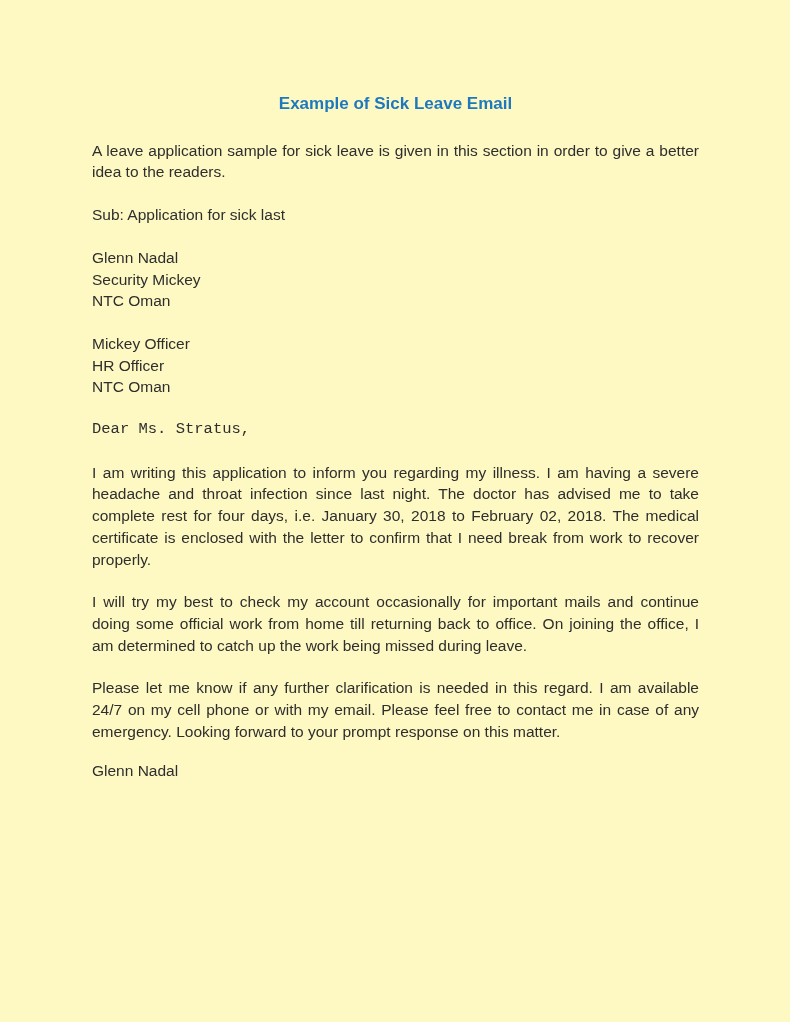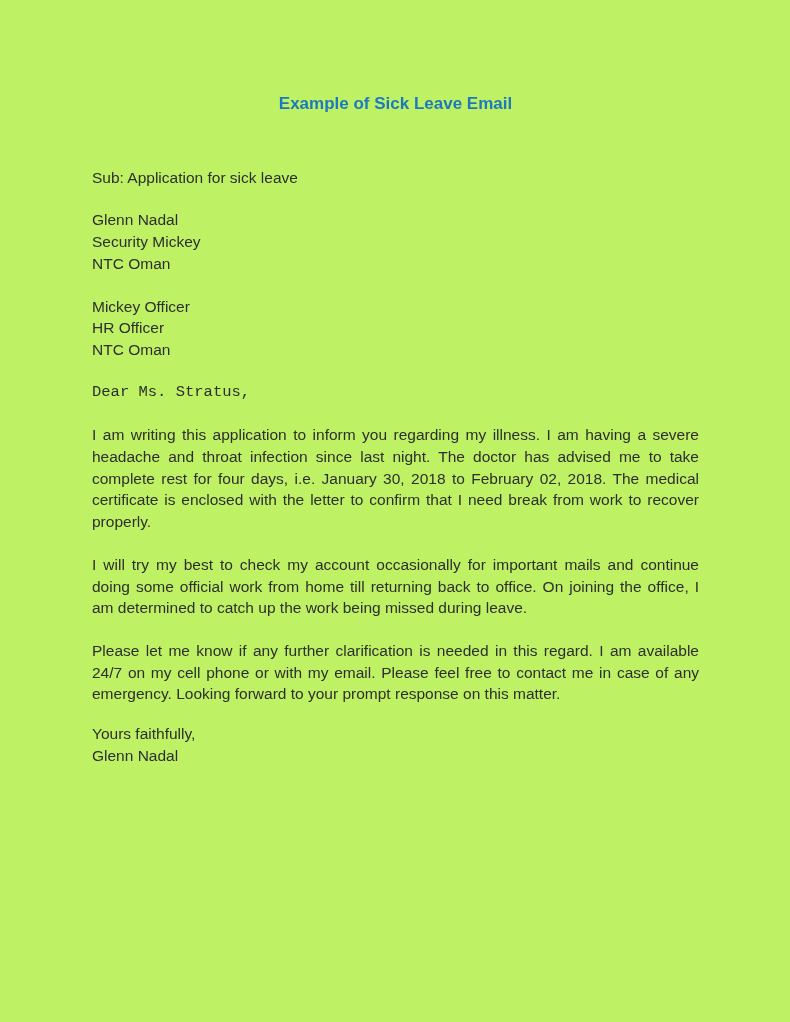--- a/index.html
+++ b/index.html
@@ -4,21 +4,21 @@
 <style>
   html, body {
     margin: 0;
     padding: 0;
     background: #ffffff;
   }
   .page {
     position: relative;
     width: 790px;
     height: 1022px;
-    background: #bef264;
+    background: #fef9c3;
     font-family: "Liberation Sans", sans-serif;
     color: #2e2e2e;
     overflow: hidden;
   }
   .content {
     position: absolute;
     left: 92px;
     top: 93px;
     width: 607px;
     font-size: 15.5px;
@@ -56,22 +56,23 @@
   }
 </style>
 </head>
 <body>
 
 <div class="page">
   <div class="content">
 
     <h1 class="doc-title">Example of Sick Leave Email</h1>
 
+    <p class="para">A leave application sample for sick leave is given in this section in order to give a better idea to the readers.</p>
 
-    <p class="para subject-line">Sub: Application for sick leave</p>
+    <p class="para subject-line">Sub: Application for sick last</p>
 
     <div class="addr-block">
       <div>Glenn Nadal</div>
       <div>Security Mickey</div>
       <div>NTC Oman</div>
     </div>
 
     <div class="addr-block">
       <div>Mickey Officer</div>
       <div>HR Officer</div>
@@ -80,18 +81,17 @@
 
     <p class="para salutation">Dear Ms. Stratus,</p>
 
     <p class="body-para">I am writing this application to inform you regarding my illness. I am having a severe headache and throat infection since last night. The doctor has advised me to take complete rest for four days, i.e. January 30, 2018 to February 02, 2018. The medical certificate is enclosed with the letter to confirm that I need break from work to recover properly.</p>
 
     <p class="body-para">I will try my best to check my account occasionally for important mails and continue doing some official work from home till returning back to office. On joining the office, I am determined to catch up the work being missed during leave.</p>
 
     <p class="body-para">Please let me know if any further clarification is needed in this regard. I am available 24/7 on my cell phone or with my email. Please feel free to contact me in case of any emergency. Looking forward to your prompt response on this matter.</p>
 
     <div class="closing-block">
-      <div>Yours faithfully,</div>
       <div>Glenn Nadal</div>
     </div>
 
   </div>
 </div>
 
 </body></html>

